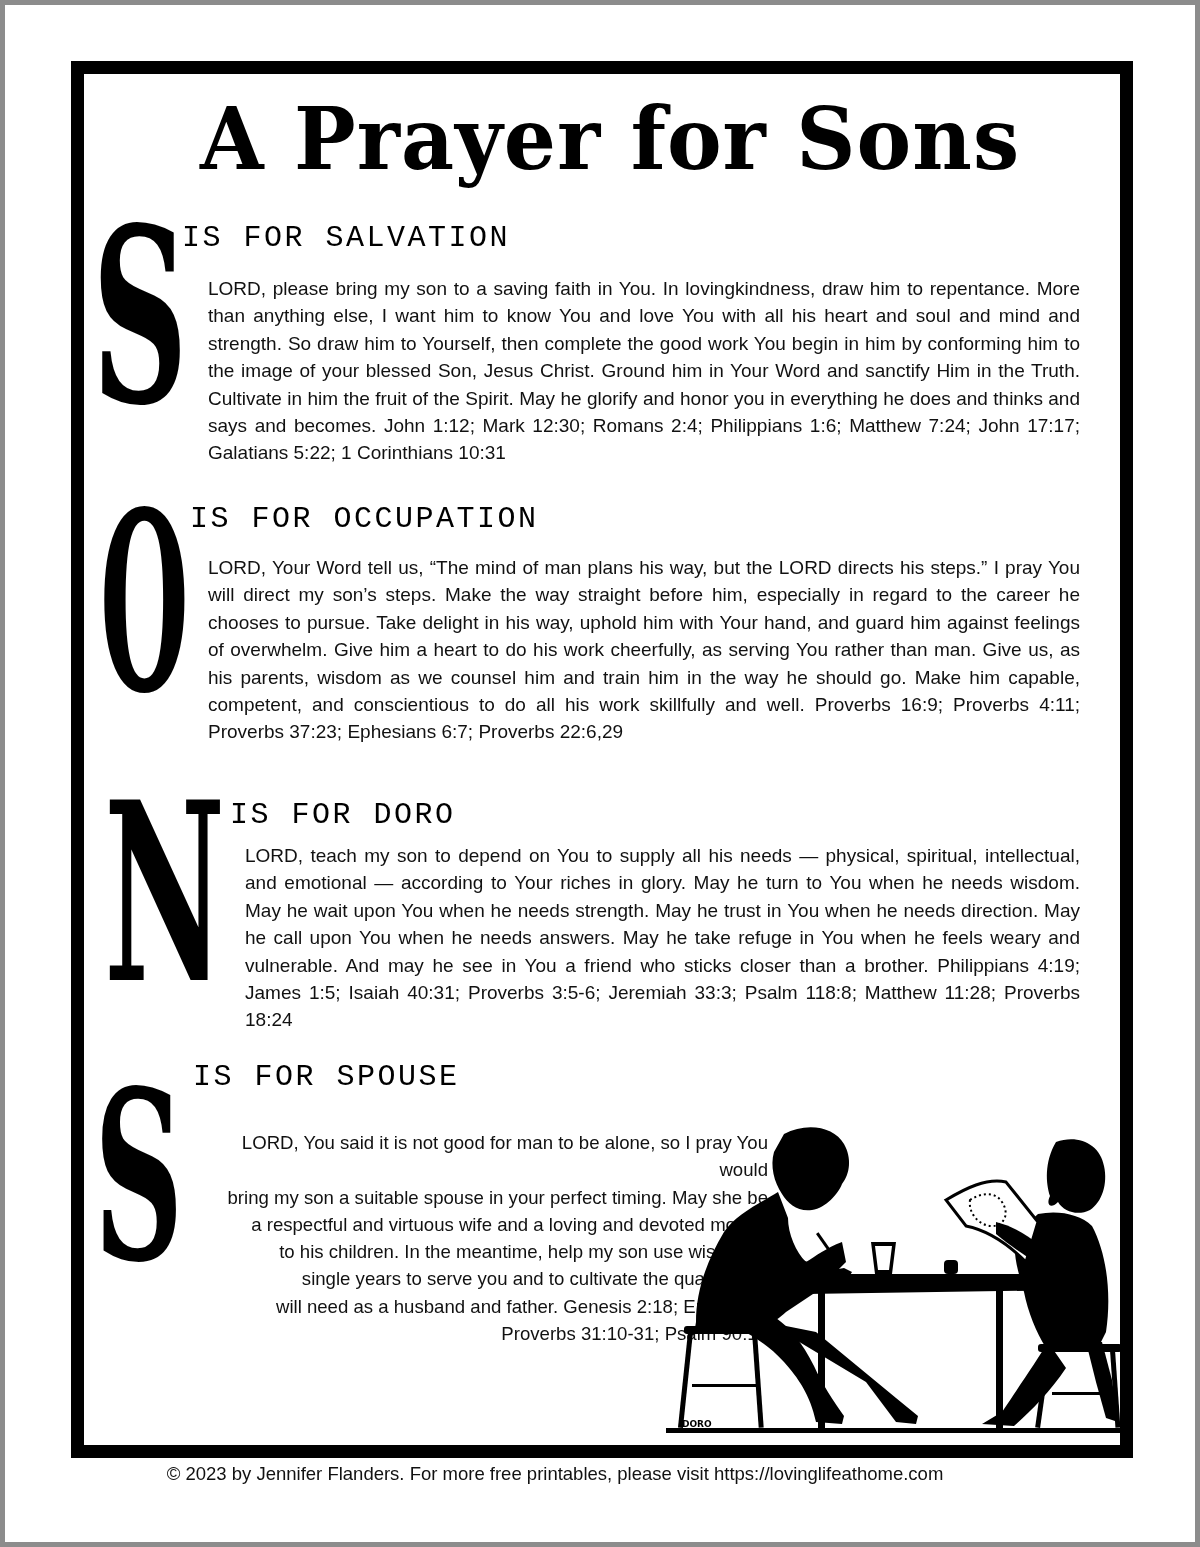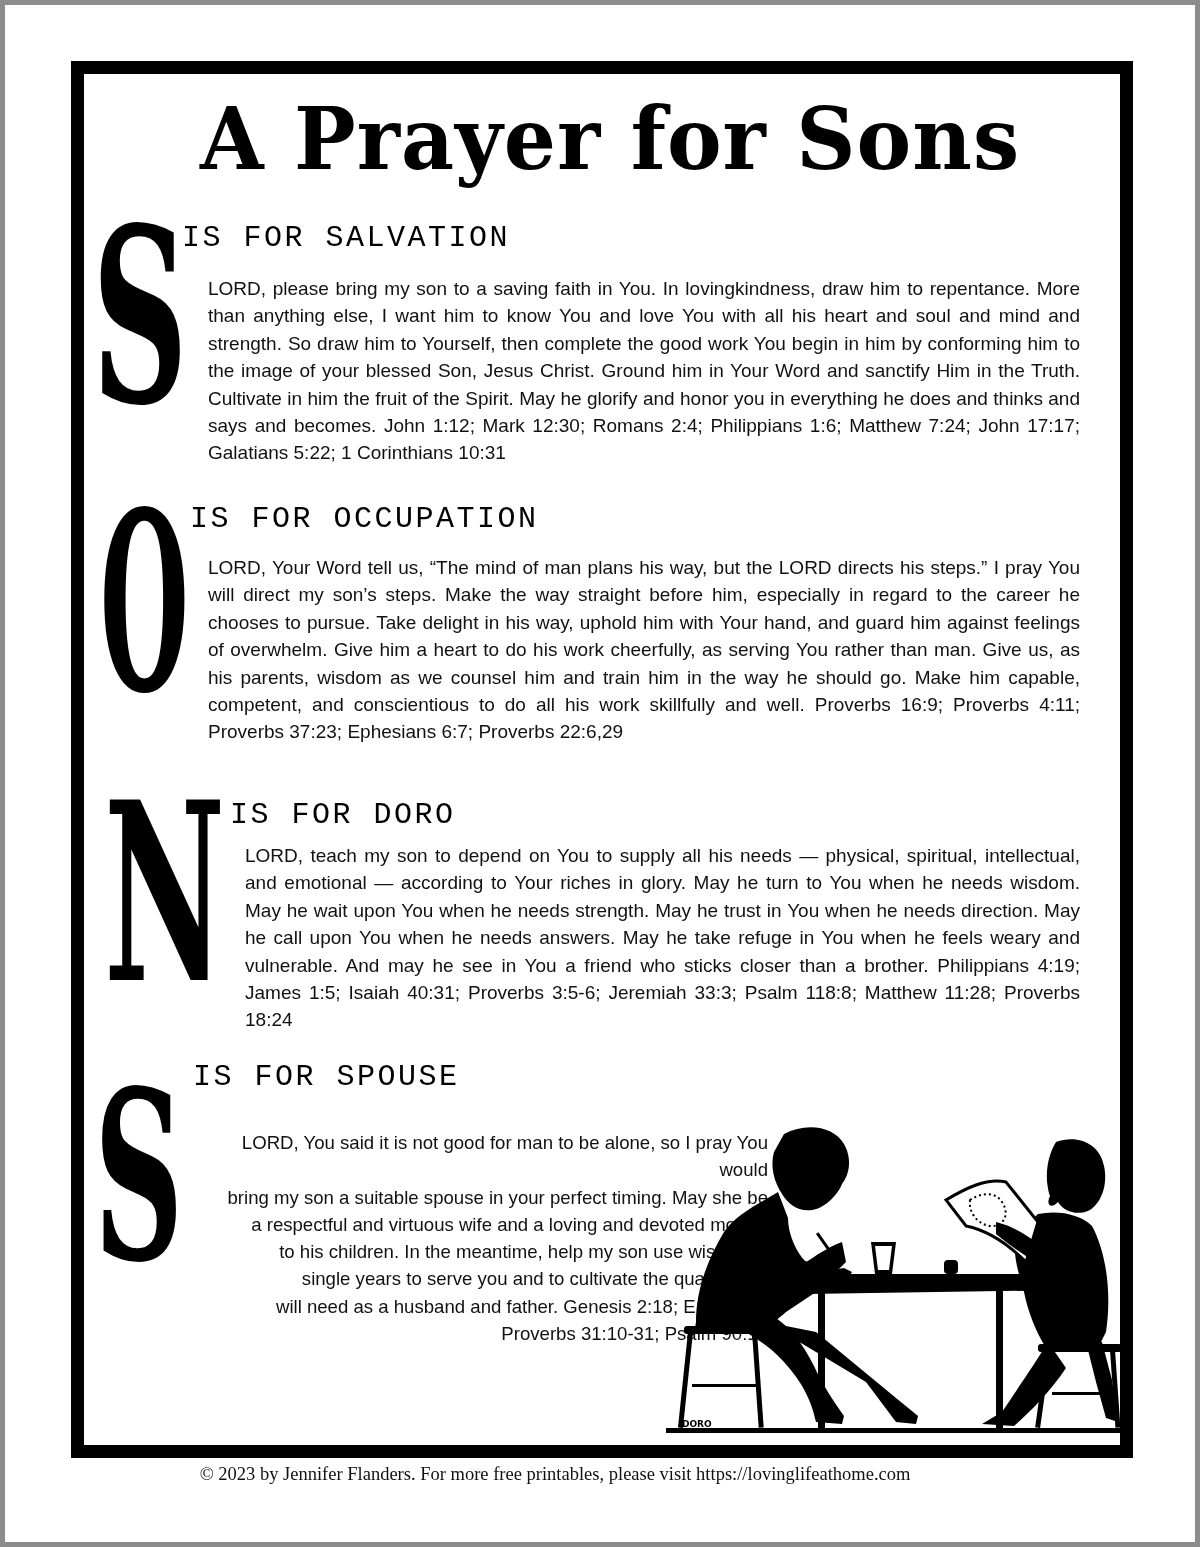--- a/index.html
+++ b/index.html
@@ -30,21 +30,21 @@
       font-variant: small-caps;
     }
     .body {
       position: absolute; font-family: "Liberation Sans Narrow", "Liberation Sans", sans-serif;
       font-size: 19px; line-height: 27.4px; text-align: justify;
       color: #111;
     }
     .body.spouse { text-align: right; white-space: pre-line; font-size: 18.6px; line-height: 27.3px; }
     .footer {
       position: absolute; left: 0; top: 1461px; width: 1110px; text-align: center;
-      font-family: Liberation Serif, serif; font-size: 18.5px; line-height: 26px; color: #111;
+      font-family: Liberation Sans, sans-serif; font-size: 18.5px; line-height: 26px; color: #111;
     }
     .illustration { position: absolute; left: 666px; top: 1122px; width: 458px; height: 322px; }
   </style>
 </head>
 <body>
 
 <div class="page-edge"></div>
 <div class="frame"></div>
 
 <h1 class="title">A Prayer for Sons</h1>

